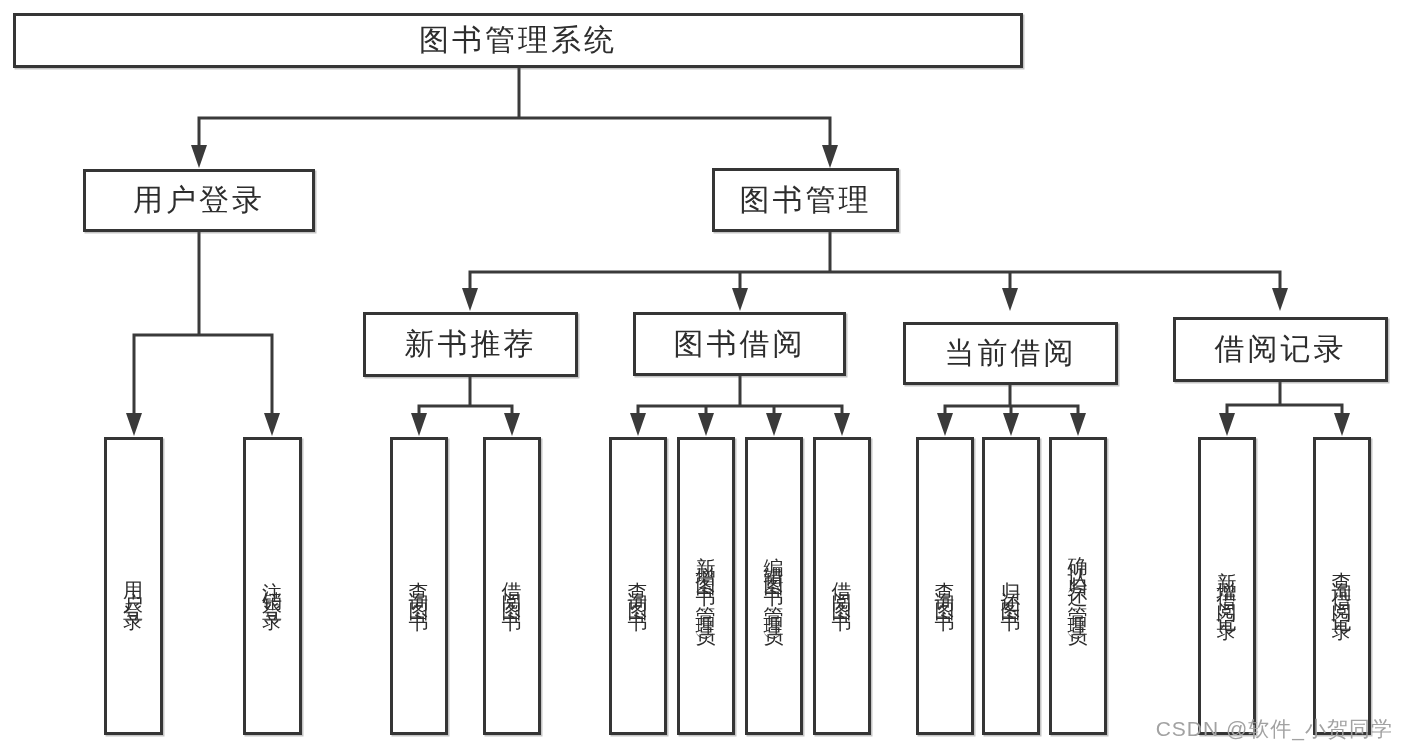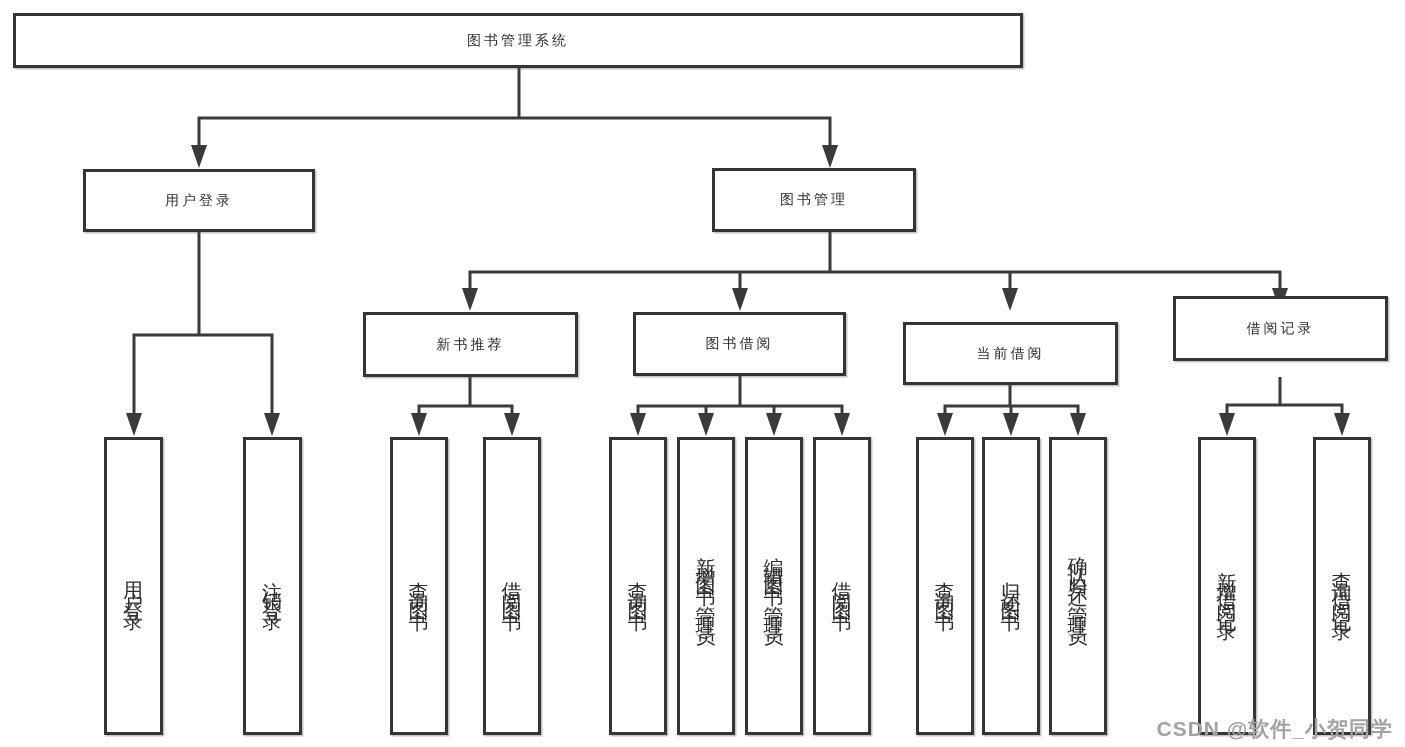--- a/index.html
+++ b/index.html
@@ -21,41 +21,40 @@
     box-sizing: border-box;
     background: #ffffff;
     border: 3px solid #353535;
     box-shadow: 1.5px 1.5px 0 rgba(90,90,90,0.35);
     display: flex;
     align-items: center;
     justify-content: center;
     color: #2d2d2d;
   }
   .h-label {
-    font-size: 14px;
+    font-size: 30px;
     letter-spacing: 3px;
     white-space: nowrap;
   }
   .leaf .v-label {
     writing-mode: vertical-rl;
     text-orientation: mixed;
     font-size: 20px;
     line-height: 20px;
     letter-spacing: 10px;
     white-space: nowrap;
   }
   .watermark {
     position: absolute;
     right: 12px;
     bottom: 4px;
     font-size: 21px;
     letter-spacing: 1px;
     color: #a2a2a2;
     white-space: nowrap;
-    font-weight: bold;
   }
 </style>
 </head>
 <body>
 
 <div class="canvas">
 
   <svg class="connector-layer" width="1405" height="747" viewBox="0 0 1405 747" xmlns="http://www.w3.org/2000/svg">
     <g stroke="#3a3a3a" stroke-width="3" fill="none">
 
@@ -96,34 +95,34 @@
     </g>
   </svg>
 
   <div class="node" style="left:13px; top:13px; width:1010px; height:55px;">
     <span class="h-label">图书管理系统</span>
   </div>
 
   <div class="node" style="left:83px; top:169px; width:232px; height:63px;">
     <span class="h-label">用户登录</span>
   </div>
-  <div class="node" style="left:712px; top:168px; width:204px; height:64px;">
+  <div class="node" style="left:712px; top:168px; width:187px; height:64px;">
     <span class="h-label">图书管理</span>
   </div>
 
   <div class="node" style="left:363px; top:312px; width:215px; height:65px;align-items:center;">
     <span class="h-label">新书推荐</span>
   </div>
   <div class="node" style="left:633px; top:312px; width:213px; height:64px;font-family:Liberation Mono, monospace;">
     <span class="h-label">图书借阅</span>
   </div>
   <div class="node" style="left:903px; top:322px; width:215px; height:63px;">
     <span class="h-label">当前借阅</span>
   </div>
-  <div class="node" style="left:1173px; top:296px; width:215px; height:65px;">
+  <div class="node" style="left:1173px; top:317px; width:215px; height:65px;">
     <span class="h-label">借阅记录</span>
   </div>
 
   <div class="node leaf" style="left:104px; top:437px; width:59px; height:298px;">
     <span class="v-label">用户登录</span>
   </div>
   <div class="node leaf" style="left:243px; top:437px; width:59px; height:298px;">
     <span class="v-label">注销登录</span>
   </div>
 

